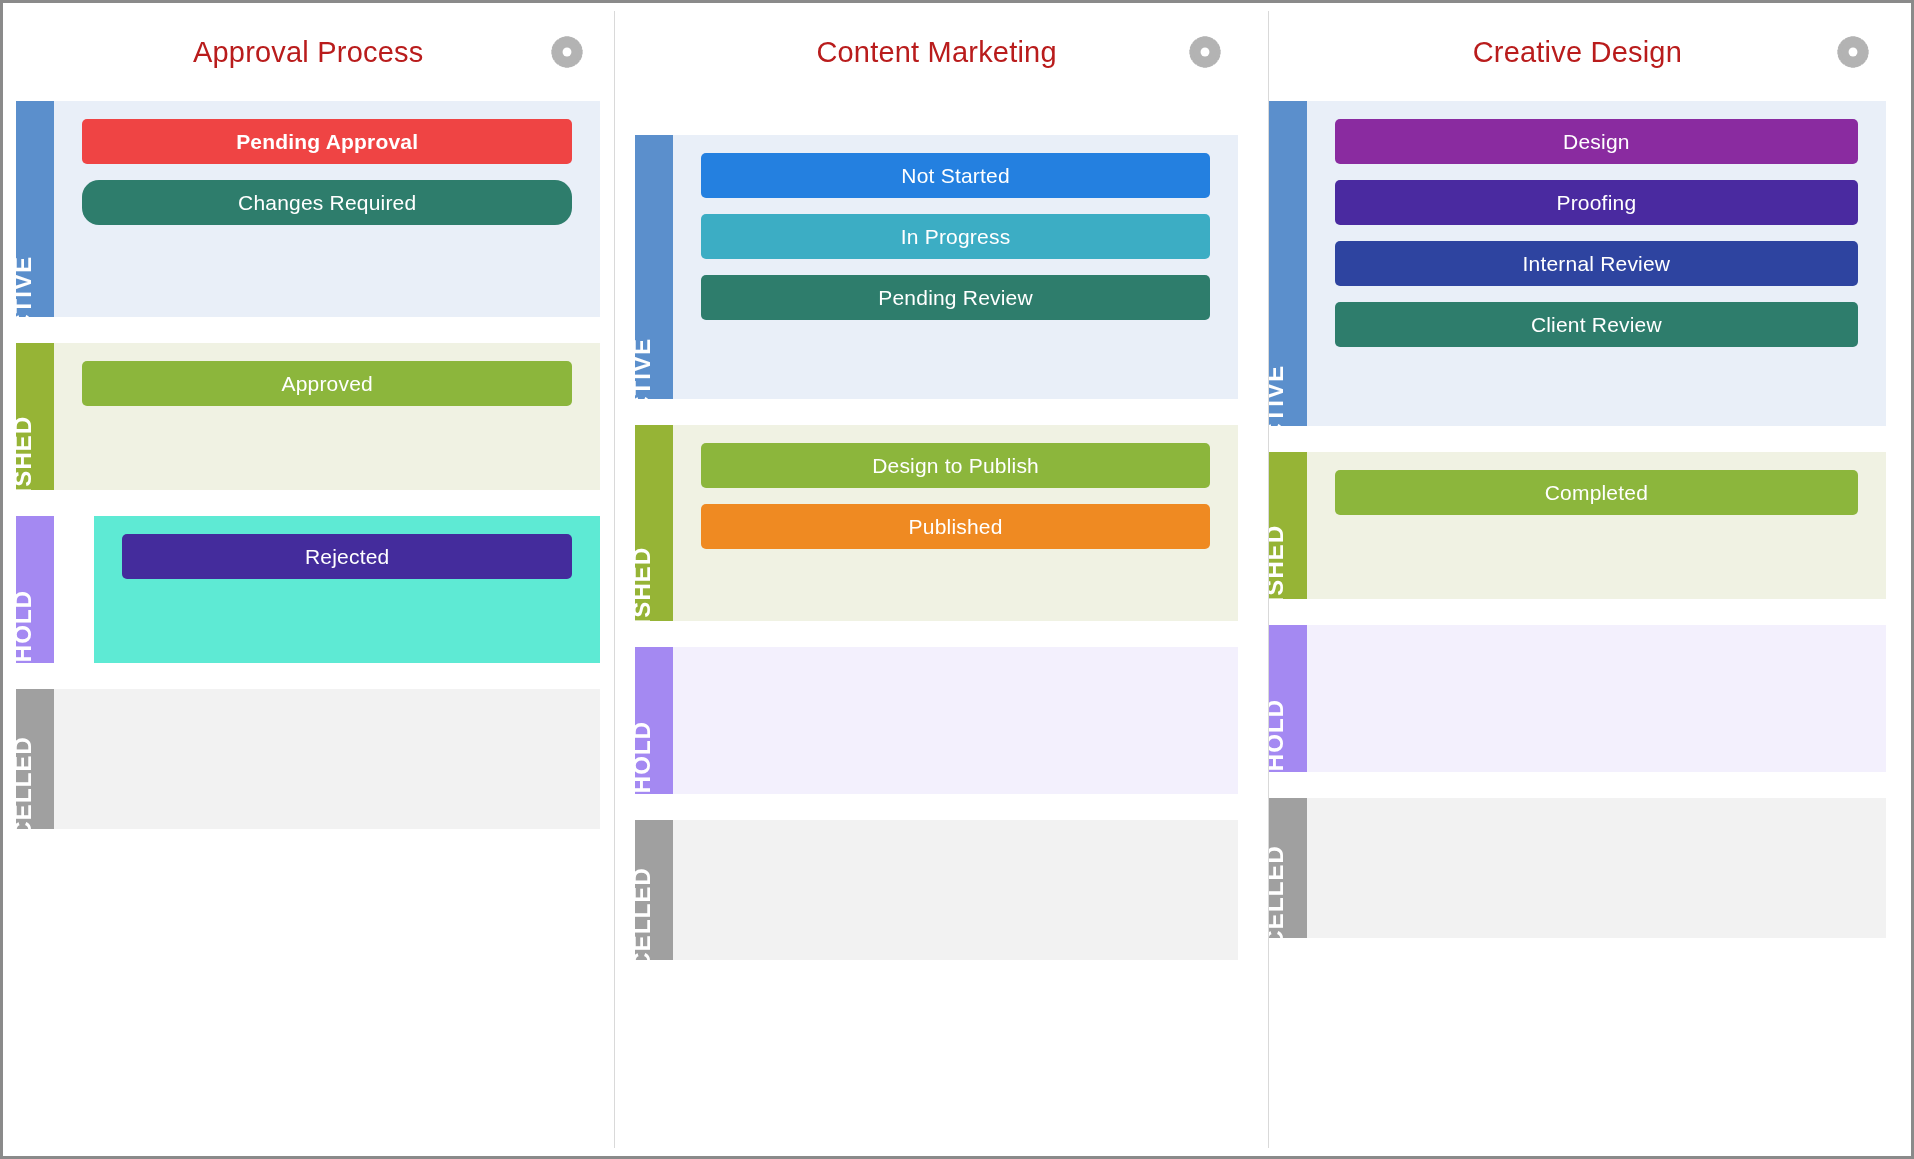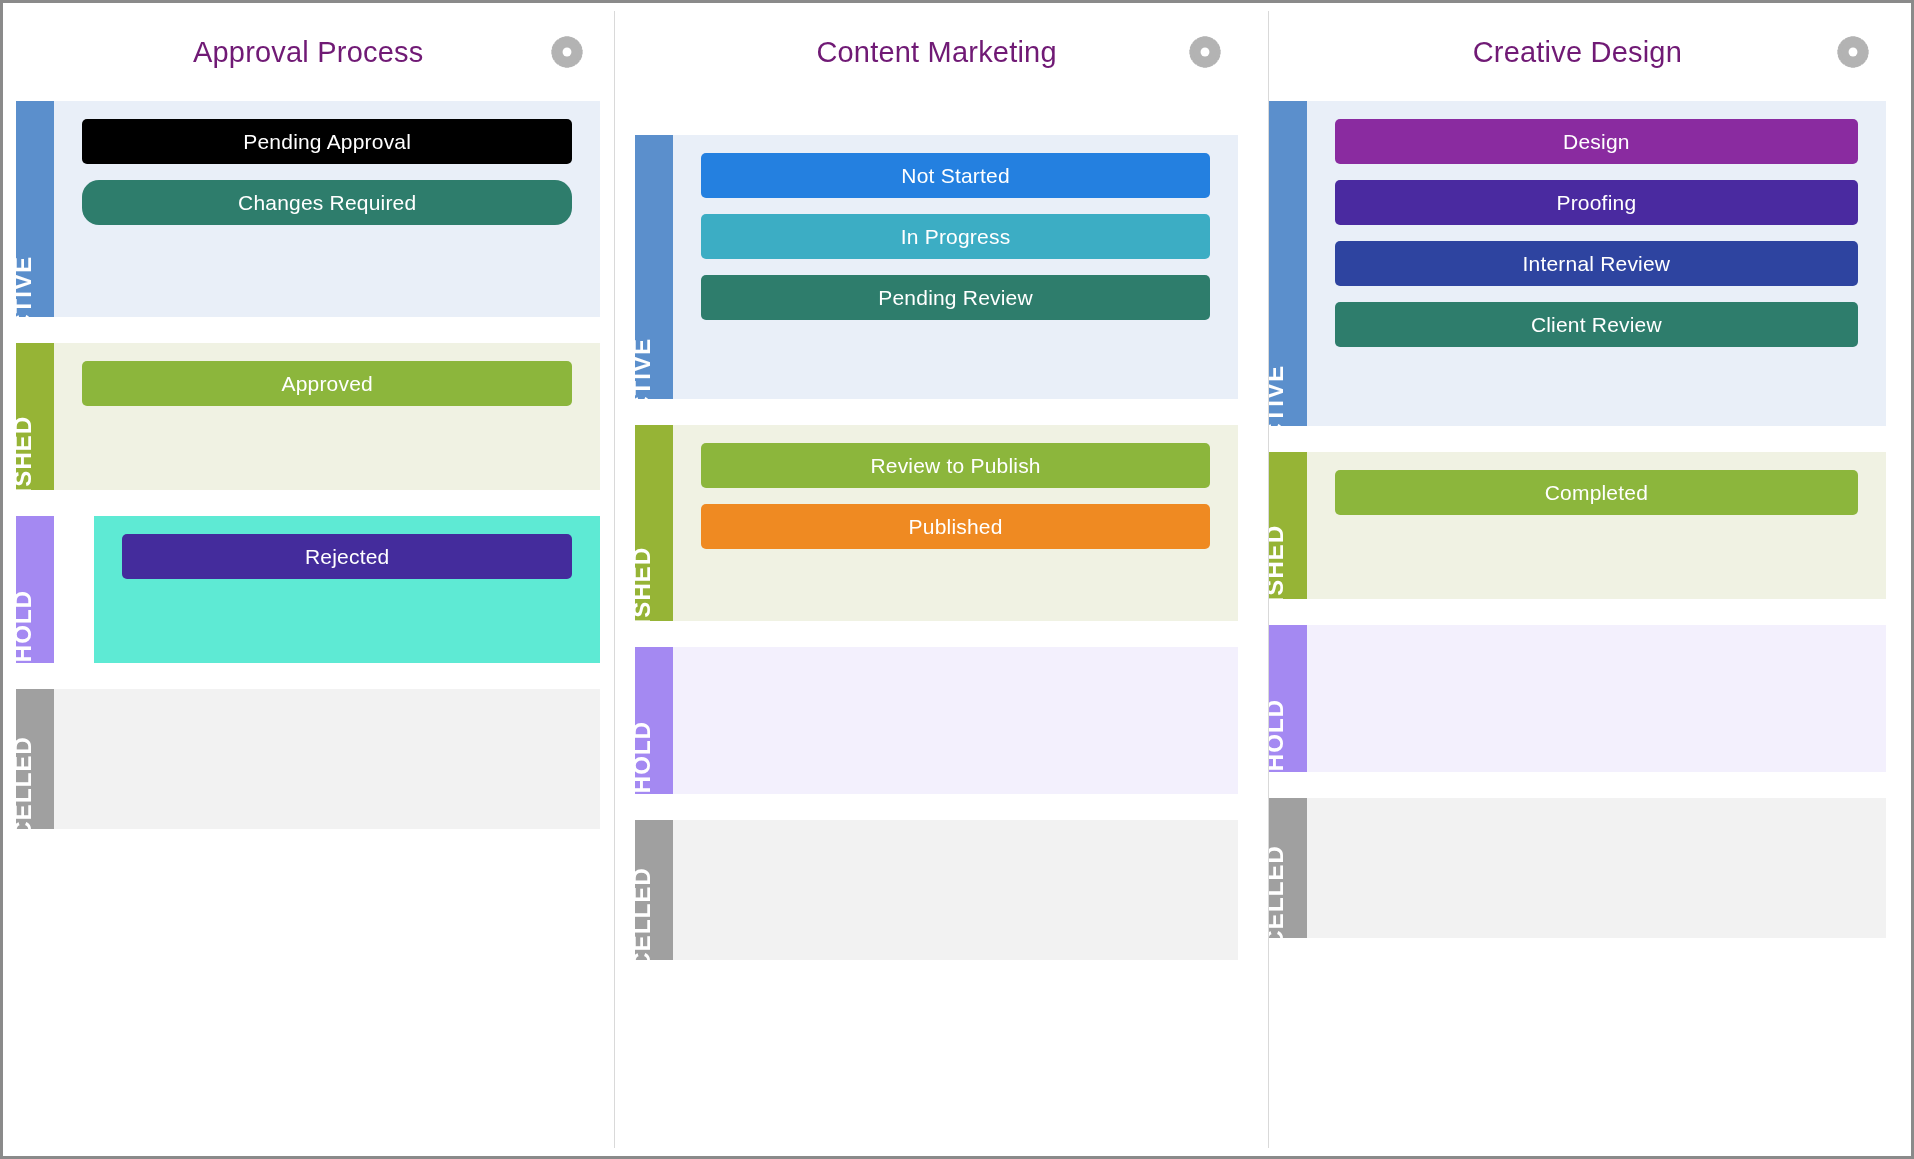--- a/index.html
+++ b/index.html
@@ -59,21 +59,21 @@
     display: flex;
     flex-direction: row;
     align-items: center;
     justify-content: center;
     position: relative;
     box-sizing: border-box;
   }
   .col-title {
     font-size: 29px;
     font-weight: 400;
-    color: #701a75;
+    color: #b91c1c;
     letter-spacing: 0.2px;
     white-space: nowrap;
     text-align: center;
   }
   .gear-icon {
     position: absolute;
     right: 16px;
     top: 50%;
     transform: translateY(-50%);
     width: 34px;
@@ -179,21 +179,21 @@
               </g>
             </svg>
           </span>
         </div>
         <div class="lanes">
           <div class="lane" style="height: 216px;">
             <div class="lane-tab" style="background: rgb(91, 143, 204);">
               <span class="lane-tab-label">ACTIVE</span>
             </div>
             <div class="lane-body" style="background: rgb(233, 239, 248);">
-              <div class="status-chip" style="background: #000000;">Pending Approval</div>
+              <div class="status-chip" style="background: #ef4444; font-weight: bold;">Pending Approval</div>
               <div class="status-chip" style="background: rgb(46, 125, 108); border-radius: 17px;">Changes Required</div>
             </div>
           </div>
           <div class="lane" style="height: 147px;">
             <div class="lane-tab" style="background: rgb(150, 180, 54);">
               <span class="lane-tab-label">FINISHED</span>
             </div>
             <div class="lane-body" style="background: rgb(240, 242, 227);">
               <div class="status-chip" style="background: rgb(140, 182, 60);">Approved</div>
             </div>
@@ -244,21 +244,21 @@
               <div class="status-chip" style="background: rgb(36, 128, 224);">Not Started</div>
               <div class="status-chip" style="background: rgb(60, 173, 196);">In Progress</div>
               <div class="status-chip" style="background: rgb(46, 125, 108);">Pending Review</div>
             </div>
           </div>
           <div class="lane" style="height: 196px;">
             <div class="lane-tab" style="background: rgb(150, 180, 54);">
               <span class="lane-tab-label">FINISHED</span>
             </div>
             <div class="lane-body" style="background: rgb(240, 242, 227);">
-              <div class="status-chip" style="background: rgb(140, 182, 60);">Review to Publish</div>
+              <div class="status-chip" style="background: rgb(140, 182, 60);">Design to Publish</div>
               <div class="status-chip" style="background: rgb(239, 138, 34);">Published</div>
             </div>
           </div>
           <div class="lane" style="height: 147px;">
             <div class="lane-tab" style="background: rgb(164, 137, 242);">
               <span class="lane-tab-label">ON HOLD</span>
             </div>
             <div class="lane-body" style="background: rgb(243, 240, 253);"></div>
           </div>
           <div class="lane" style="height: 140px;">

